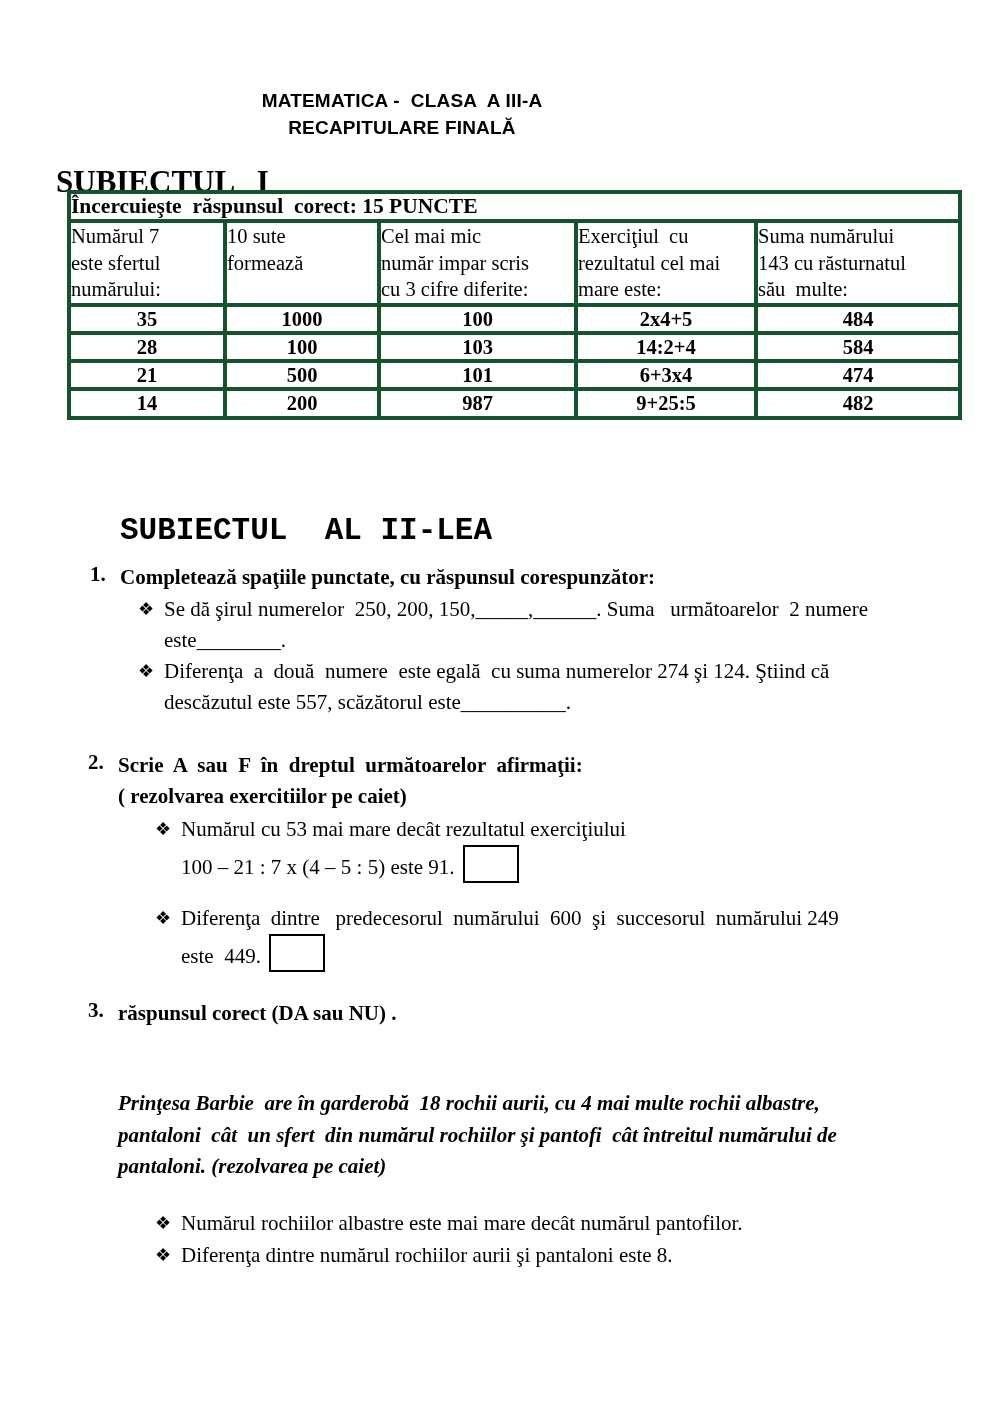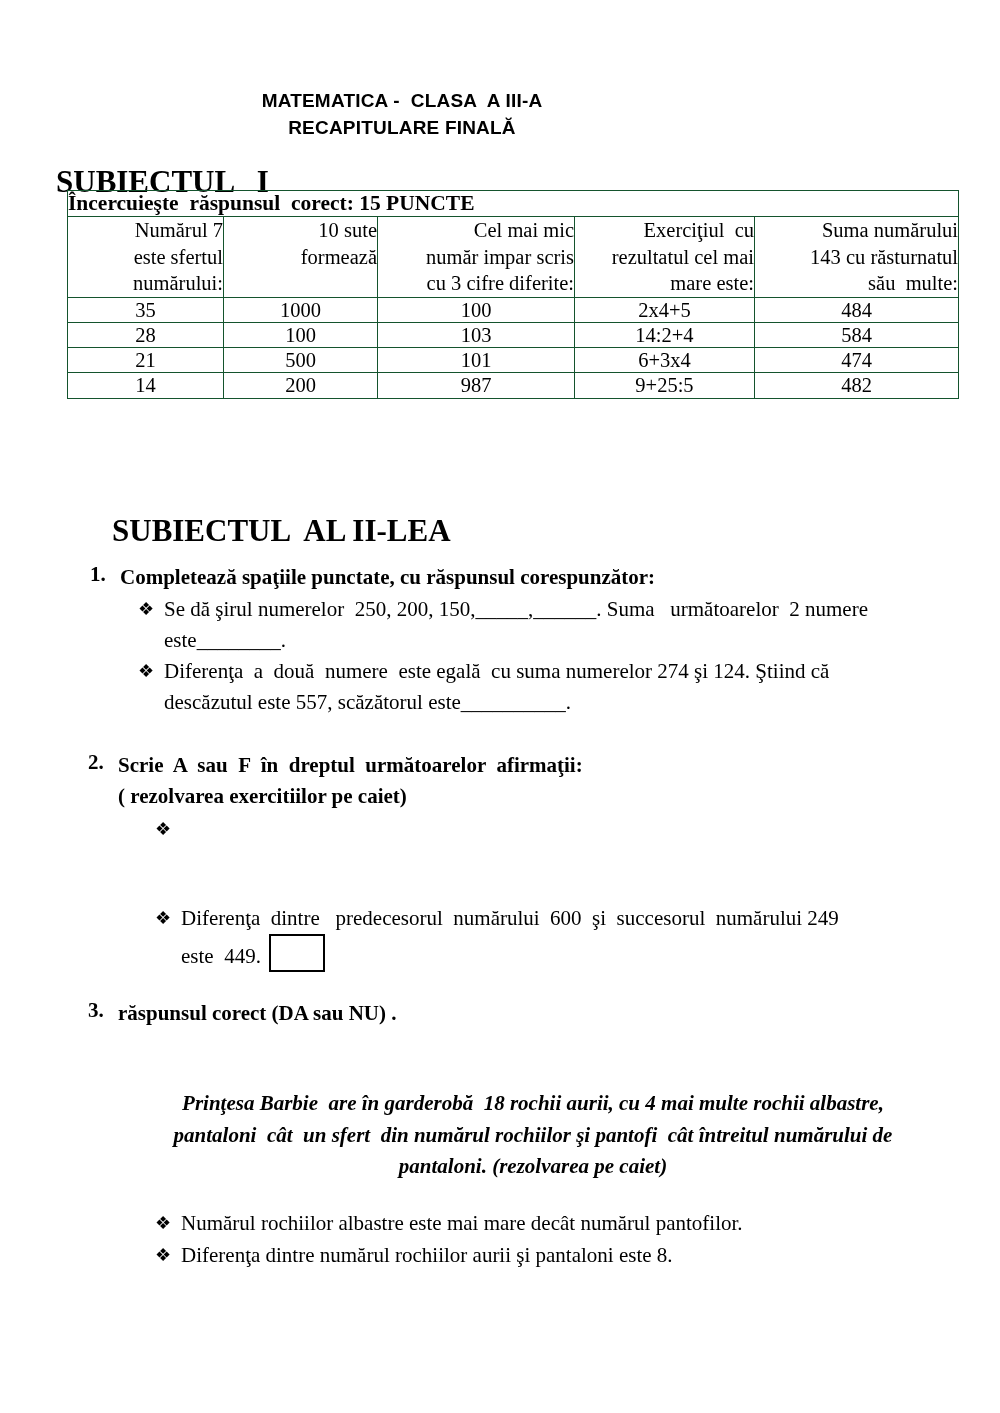--- a/index.html
+++ b/index.html
@@ -35,58 +35,59 @@
   }
   .title-line { white-space: pre; }
 
   
   .section-heading {
     font-weight: bold;
     font-size: 31px;
     white-space: pre;
   }
   #subiectul-1 { margin: 22px 0 0 56px; }
-  #subiectul-2 { margin: 0 0 0 56px; position: absolute; top: 513px; left: 56px; }
+  #subiectul-2 { margin: 0 0 0 56px; position: absolute; top: 513px; left: 64px; font-family: Liberation Mono, monospace; }
 
   
   .table-wrap {
     position: absolute;
     left: 67px;
     top: 190px;
     width: 891px;
   }
   table.quiz {
     border-collapse: collapse;
     width: 891px;
     table-layout: fixed;
     font-size: 20.5px;
   }
   table.quiz td, table.quiz th {
-    border: 1px solid #14532d;
+    border: 4px solid #14532d;
     padding: 0;
     vertical-align: top;
   }
   td.caption-cell {
     font-weight: bold;
     font-size: 21.5px;
     padding: 7px 0 9px 9px;
     text-align: left;
     white-space: pre;
   }
   td.head-cell {
     padding: 8px 6px 34px 8px;
     line-height: 1.30;
     font-size: 20.5px;
-    text-align: right;
+    text-align: left;
   }
   td.data-cell {
     text-align: center;
     padding: 3px 0 4px 0;
     line-height: 1.18;
     font-size: 20.5px;
+    font-weight: bold;
   }
   col.c1 { width: 156px; }
   col.c2 { width: 154px; }
   col.c3 { width: 197px; }
   col.c4 { width: 180px; }
   col.c5 { width: 204px; }
 
   
   .num-item {
     position: absolute;
@@ -134,21 +135,21 @@
     background: #ffffff;
   }
 
   .story {
     position: absolute;
     font-weight: bold;
     font-style: italic;
     font-size: 21px;
     line-height: 1.50;
   }
-  .story .ln { display: block; white-space: pre; text-align: center; }
+  .story .ln { display: block; white-space: pre; }
 </style>
 </head>
 <body>
 
 <div class="page">
 
   <div class="title-block">
     <div class="title-line">MATEMATICA -  CLASA  A III-A</div>
     <div class="title-line">RECAPITULARE FINALĂ</div>
   </div>
@@ -253,20 +254,24 @@
   <div class="num-item" style="left:88px; top:750px; width:880px;">
     <span class="num-marker">2.</span>
     <span class="num-body">
       <span class="sub-line">Scrie  A  sau  F  în  dreptul  următoarelor  afirmaţii:</span>
       <span class="sub-line">( rezolvarea exercitiilor pe caiet)</span>
     </span>
   </div>
 
   <div class="bullet-item" style="left:155px; top:814px; width:800px;">
     <span class="bullet-mark">❖</span>
+    <span class="bullet-text">
+      <span class="ln">Numărul cu 53 mai mare decât rezultatul exerciţiului</span>
+      <span class="ln"><span>100 – 21 : 7 x (4 – 5 : 5) este 91.</span><span class="answer-box"></span></span>
+    </span>
   </div>
 
   <div class="bullet-item" style="left:155px; top:903px; width:805px;">
     <span class="bullet-mark">❖</span>
     <span class="bullet-text">
       <span class="ln">Diferenţa  dintre   predecesorul  numărului  600  şi  succesorul  numărului 249</span>
       <span class="ln"><span>este  449.</span><span class="answer-box"></span></span>
     </span>
   </div>
 

